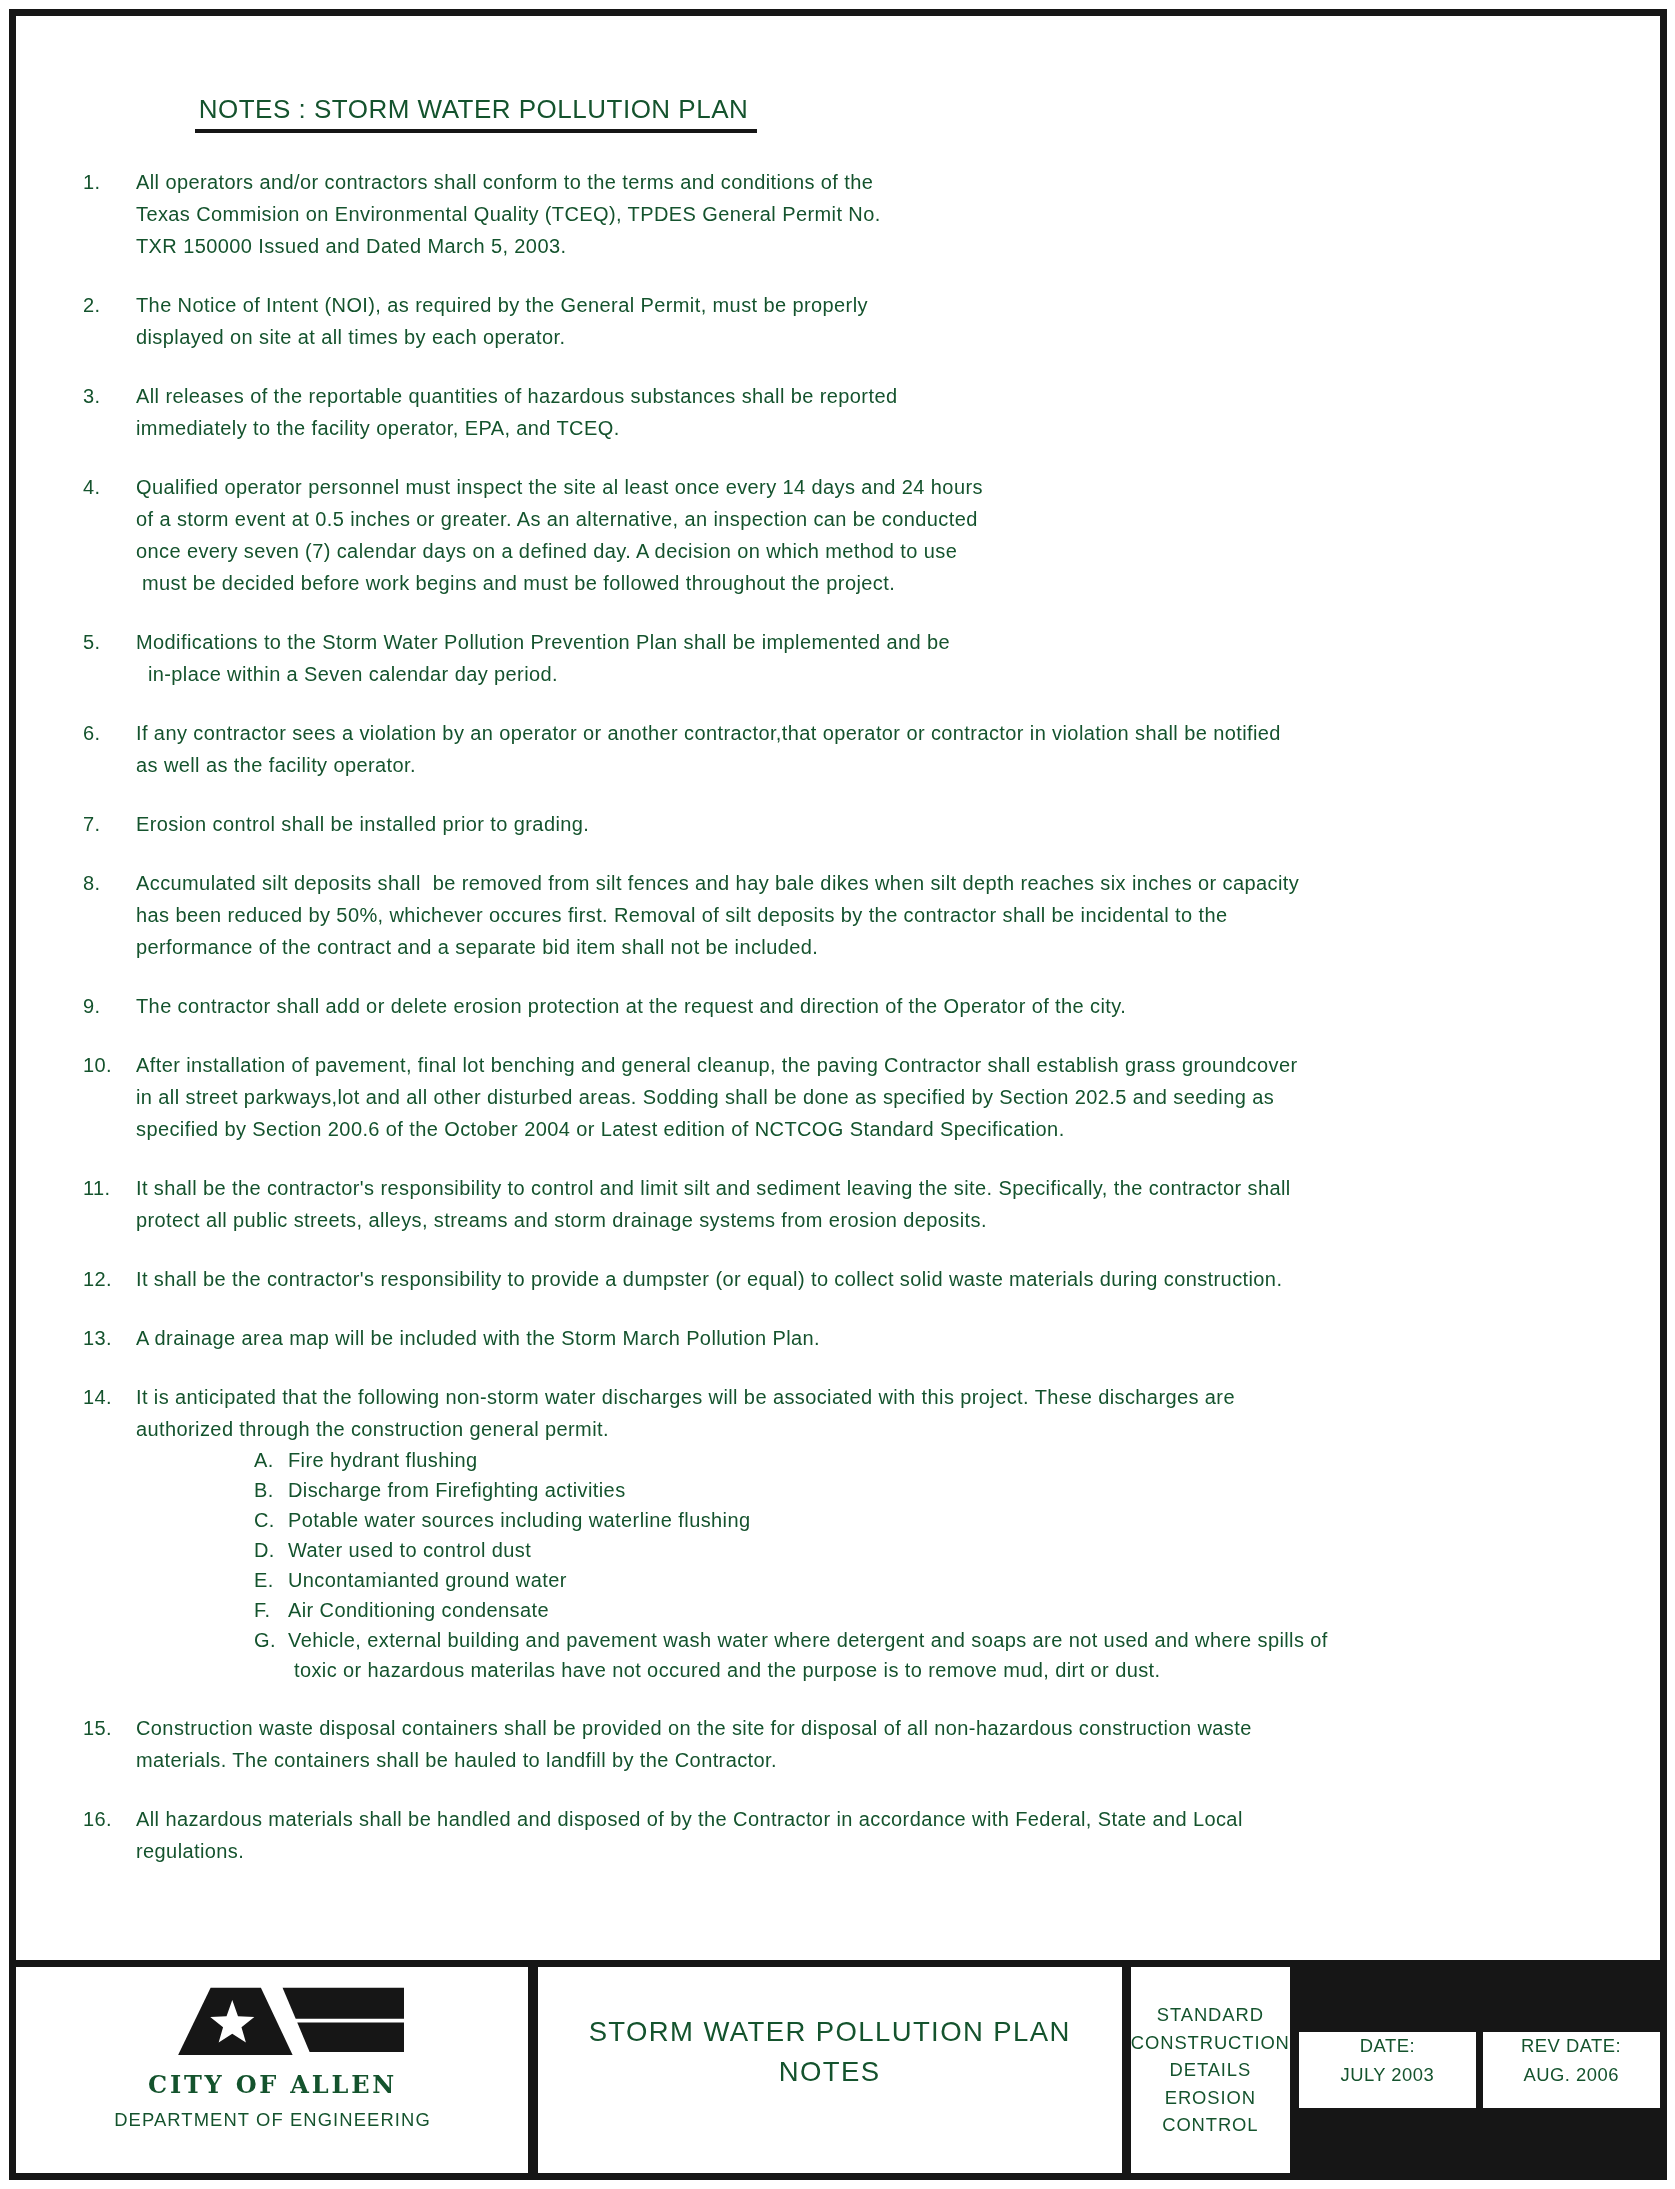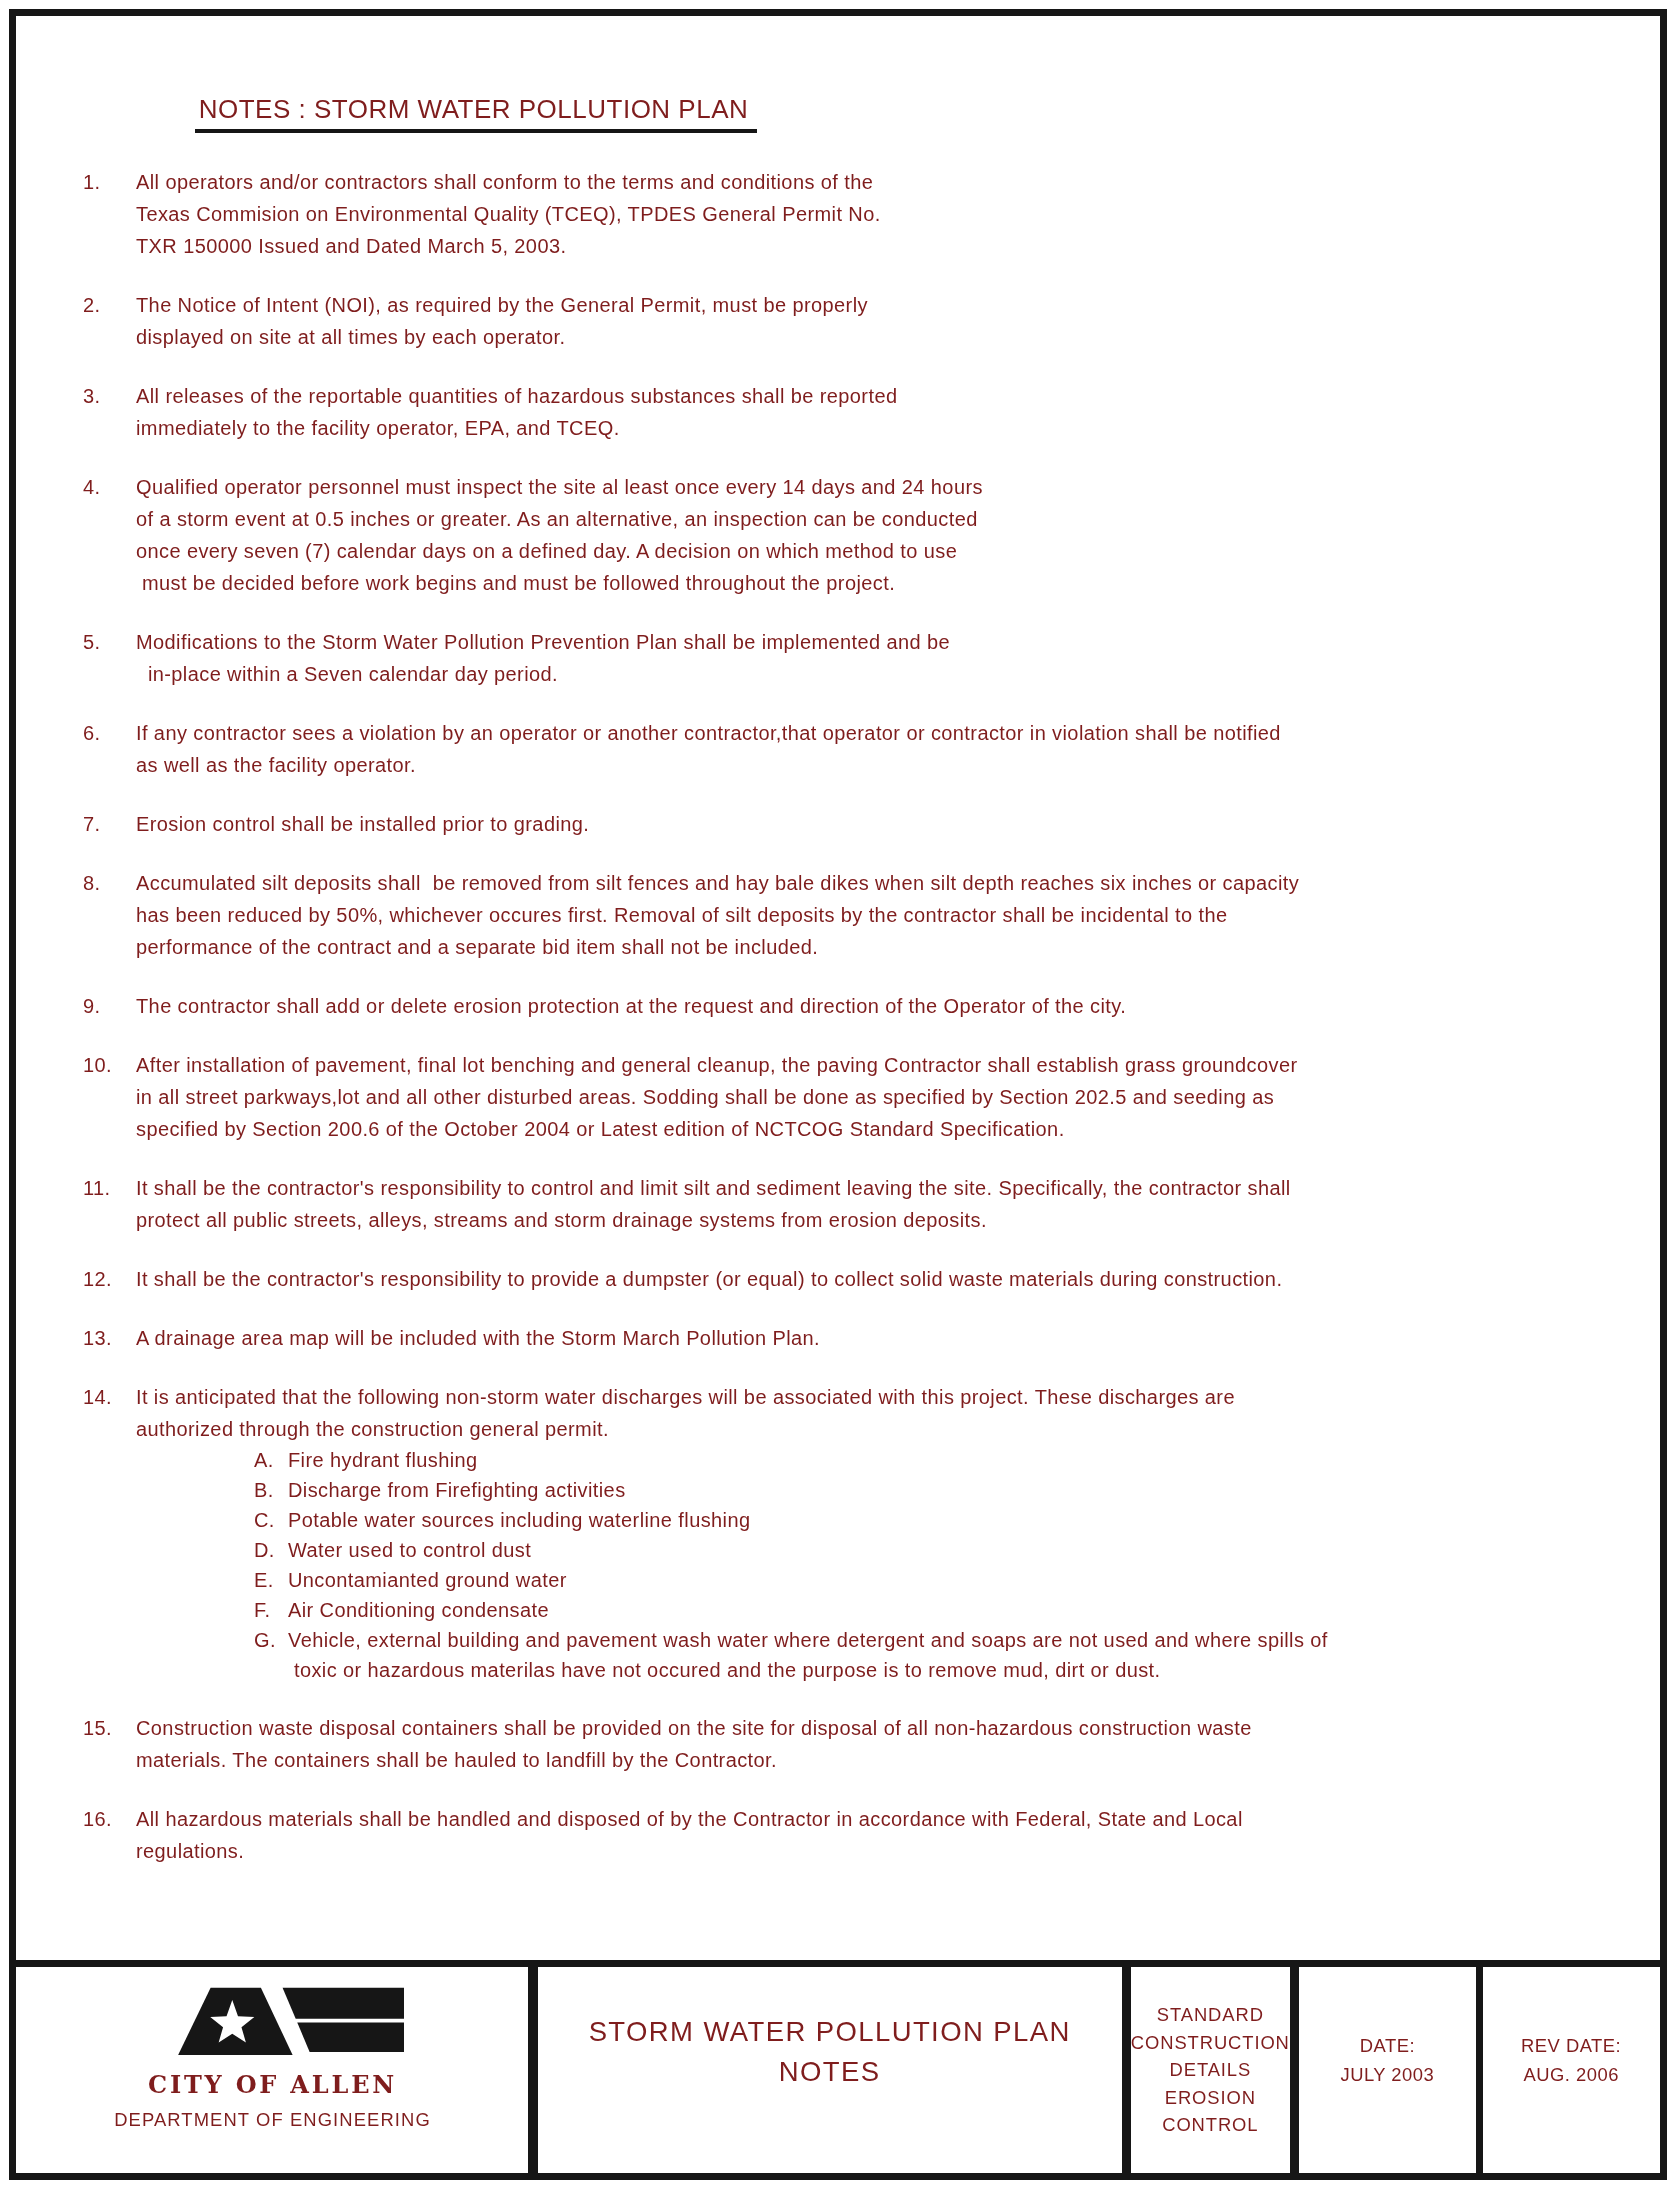--- a/index.html
+++ b/index.html
@@ -1,18 +1,18 @@
 <!DOCTYPE html>
 <html style="font-size:14.7px"><head>
 <meta charset="utf-8">
 <style>
   html,body { margin:0; padding:0; background:#ffffff; }
   .page {
     position:relative; width:1676px; height:2189px; background:#ffffff;
-    font-family:"Liberation Sans", sans-serif; color:#7f1d1d; overflow:hidden;
+    font-family:"Liberation Sans", sans-serif; color:#14532d; overflow:hidden;
   }
   .frame {
     position:absolute; left:9.2px; top:9.2px; right:9.2px; bottom:9.2px;
     border:7.3px solid #161616;
   }
   .heading-wrap { position:absolute; left:83px; top:94px; }
   .heading {
     display:inline-block; margin-left:112px;
     font-size:26px; letter-spacing:0.5px; font-weight:400;
     padding:0 9.2px 3.7px 3.7px; border-bottom:4.6px solid #161616;
@@ -50,21 +50,21 @@
     flex:0 0 584px; display:flex; flex-direction:column; align-items:center;
     justify-content:center; text-align:center; padding-bottom:36px;
   }
   .tb-title-line { font-size:27.5px; line-height:40px; letter-spacing:1.4px; }
   .tb-right { flex:1; display:flex; gap:9.2px; background:transparent; }
   .tb-series {
     flex:0 0 94px; display:flex; flex-direction:column; align-items:center;
     justify-content:center; text-align:center;
   }
   .tb-series-line { font-size:18.4px; line-height:27.5px; letter-spacing:0.9px; }
-  .tb-row { flex:1; display:flex; gap:7px; }
+  .tb-row { flex:1; display:flex; gap:7px;align-items:center; }
   .tb-info {
     flex:1; display:flex; flex-direction:column; align-items:center;
     justify-content:center; text-align:center; padding-bottom:18.4px;
   }
   .tb-info .lbl, .tb-info .val { font-size:18.4px; line-height:28.5px; letter-spacing:0.5px; }
 </style>
 </head>
 <body>
 
 <div class="page">

